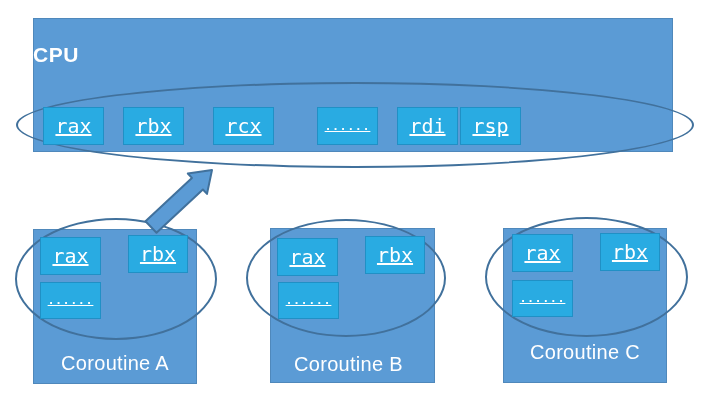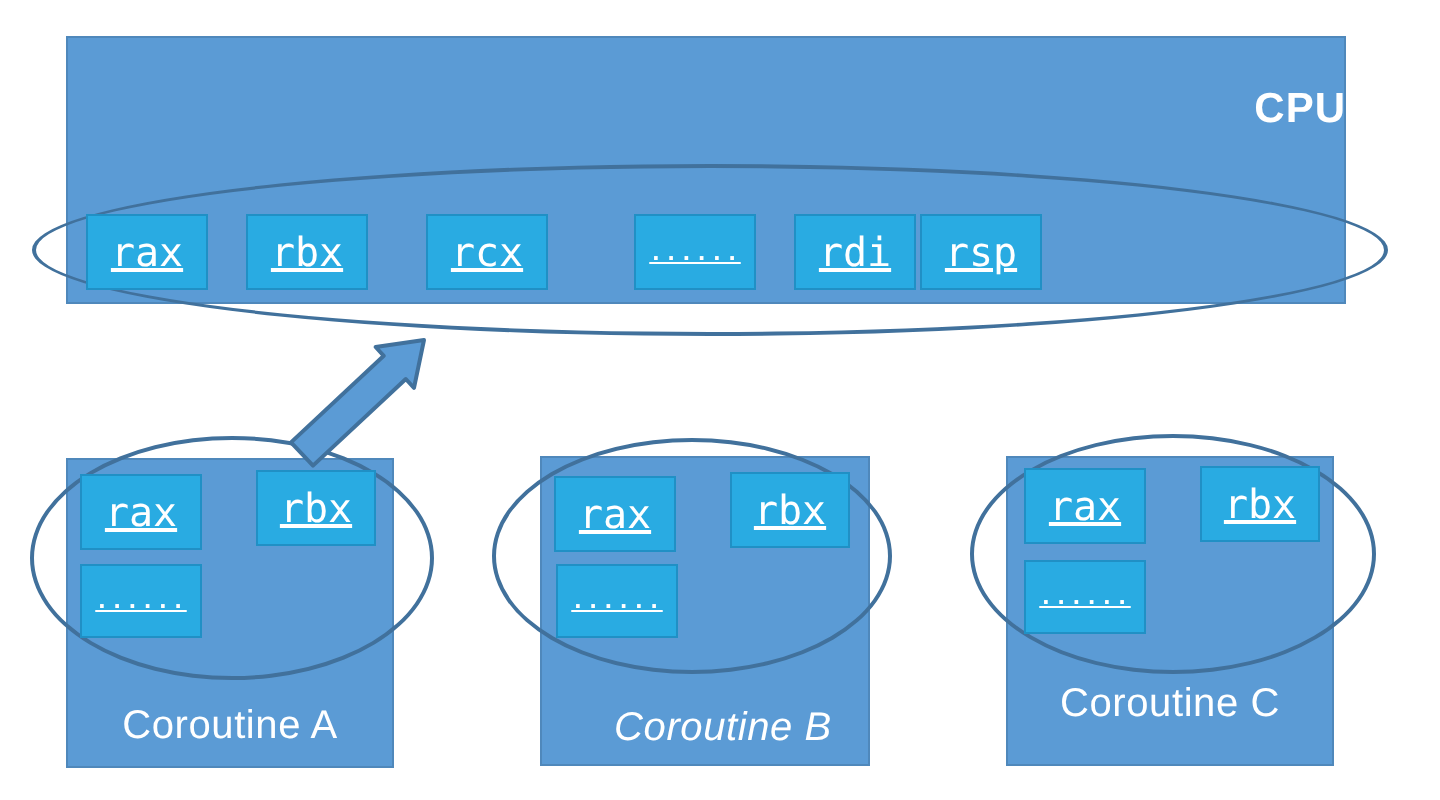--- a/index.html
+++ b/index.html
@@ -21,21 +21,21 @@
     position:absolute;display:flex;align-items:center;justify-content:center;
     background:#29abe2;border:1px solid rgba(23,117,167,.5);box-sizing:border-box;
     color:#ffffff;font-family:"DejaVu Sans Mono",monospace;font-size:20px;
     z-index:3;
     text-decoration:underline;
   }
   .reg.dots{font-size:11px;font-weight:bold;letter-spacing:1px;}
   
   .cpu-rect{left:33px;top:18px;width:640px;height:134px;z-index:1;}
   .cpu-title{
-    position:absolute;left:33px;top:43px;width:640px;text-align:right;
+    position:absolute;left:33px;top:43px;width:640px;text-align:left;
     color:#ffffff;font-size:21px;font-weight:bold;z-index:2;letter-spacing:.5px;
   }
   .cpu-ellipse{left:16px;top:82px;width:678px;height:86px;z-index:2;}
   .cr{top:107px;width:61px;height:38px;}
   .cr0{left:43px;} .cr1{left:123px;} .cr2{left:213px;} .cr3{left:317px;}
   .cr4{left:397px;} .cr5{left:460px;} .cr6{left:524px;} .cr7{left:589px;}
   
   .arrow-svg{position:absolute;left:0;top:0;z-index:4;pointer-events:none;}
   
   .coro{position:absolute;width:210px;height:170px;}
@@ -53,21 +53,21 @@
   .c-rbx{left:113px;top:17px;width:60px;height:38px;}
   #coro-b .c-rbx{left:119px;}
   #coro-c .c-rbx{left:115px;top:16px;}
   .c-dots{left:25px;top:64px;width:61px;height:37px;}
   #coro-b .c-dots{left:32px;top:63px;}
   #coro-c .c-dots{left:27px;top:63px;}
   .coro-label{
     position:absolute;left:18px;top:134px;width:164px;text-align:center;
     color:#ffffff;font-size:20px;z-index:3;letter-spacing:.3px;
   }
-  #coro-b .coro-label{left:20px;width:191px;font-style:italic;}
+  #coro-b .coro-label{left:7px;width:191px;}
   #coro-c .coro-label{top:124px;}
 </style>
 </head>
 <body>
 
 <div class="stage">
 
   <div class="cbox cpu-rect"></div>
   <div class="cpu-title">CPU</div>
   <div class="ellipse cpu-ellipse"></div>

